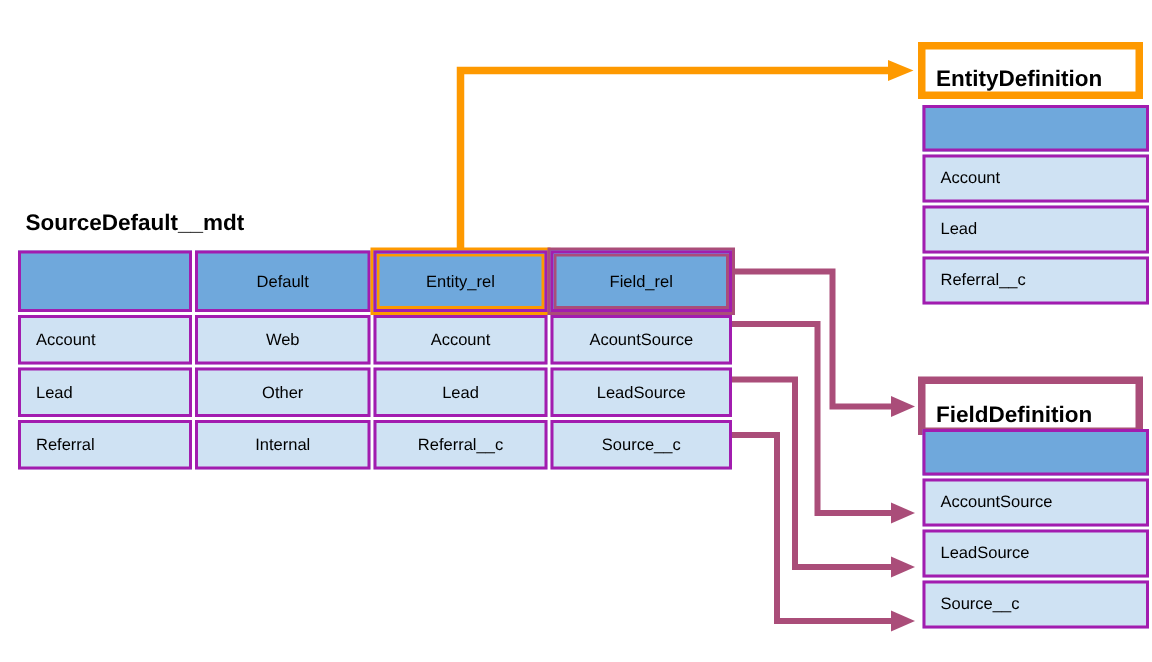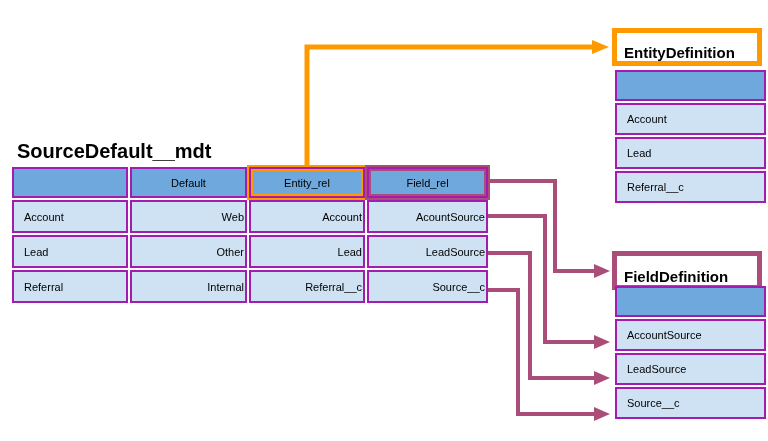--- a/index.html
+++ b/index.html
@@ -5,32 +5,32 @@
   html,body{margin:0;padding:0;background:#fff;}
   .stage{
     position:relative;width:768px;height:441px;overflow:hidden;
     background:var(--background,#fff);
     font-family:"Liberation Sans",sans-serif;
     color:var(--text,#000);
     font-size:15px;
   }
   .diagram-title{
     position:absolute;left:17px;top:140px;
-    font-weight:bold;font-size:20px;letter-spacing:0;
+    font-weight:bold;font-size:15px;letter-spacing:0;
   }
   
   table{border-collapse:separate;border-spacing:2px;table-layout:fixed;position:absolute;}
   th,td{
     box-sizing:border-box;
     border:2px solid #a21caf;
     font-weight:normal;font-size:11px;color:var(--text,#000);
     overflow:hidden;white-space:nowrap;
   }
-  th{background:var(--header-blue,#6fa8dc);height:31px;text-align:center;}
-  td{background:var(--cell-blue,#cfe2f3);height:33px;text-align:right;}
+  th{background:var(--header-blue,#6fa8dc);height:41px;text-align:center;}
+  td{background:var(--cell-blue,#cfe2f3);height:33px;text-align:center;}
   .al{text-align:left;padding-left:10px;}
   
   .main-table{left:10px;top:165px;width:478px;}
   .hl-orange{box-shadow:0 0 0 2px var(--orange), inset 0 0 0 2px var(--orange);text-align:center;}
   .hl-pink{box-shadow:0 0 0 2px var(--pink), inset 0 0 0 2px var(--pink);}
   
   .side-table{width:155px;}
   .side-table th{height:31px;}
   .side-table td{height:32px;text-align:left;padding-left:10px;}
   .entity-table{left:613px;top:68px;}

